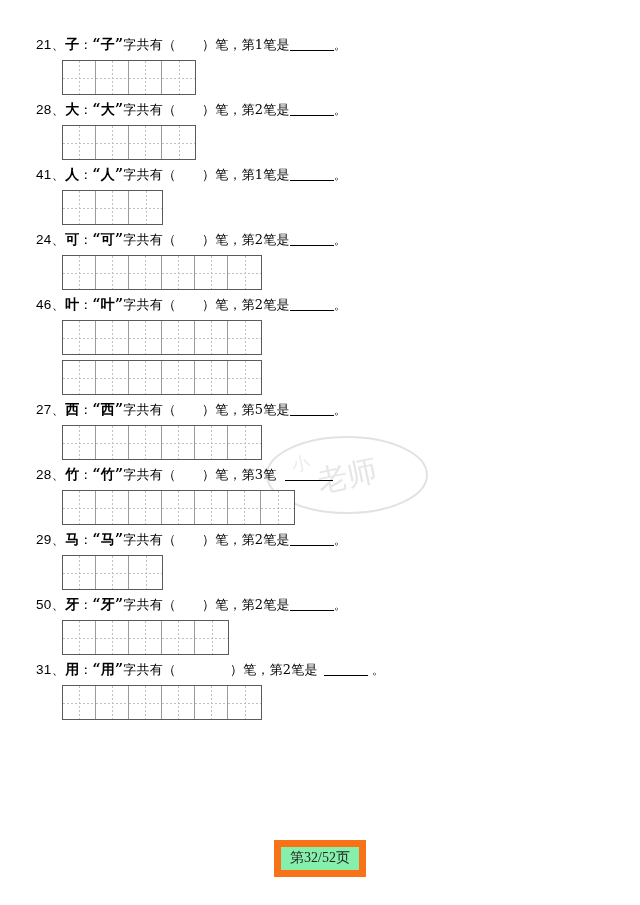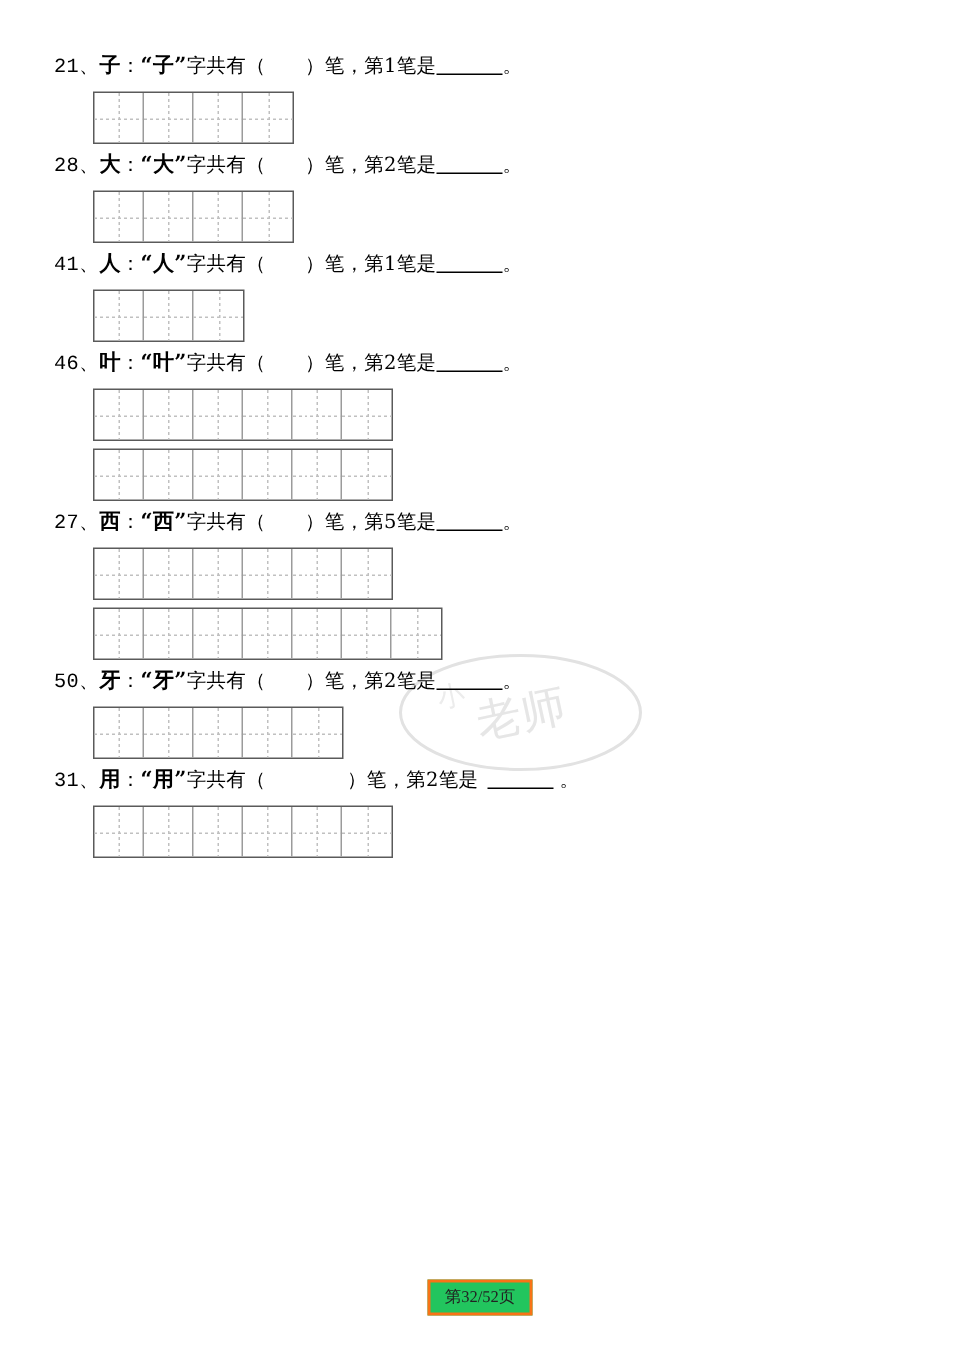--- a/index.html
+++ b/index.html
@@ -37,21 +37,21 @@
 
   .item { margin-bottom: 4px; }
 
   .q-line {
     font-size: 13.5px;
     line-height: 20px;
     white-space: nowrap;
     letter-spacing: 0.2px;
     padding-left: 2px;
   }
-  .q-num { font-family: Liberation Mono, monospace; }
+  .q-num { font-family: Liberation Sans, sans-serif; }
   .q-char {
     font-family: "DejaVu Serif", serif;
     font-weight: bold;
     font-size: 14px;
   }
   .q-text { font-family: "DejaVu Serif", serif; font-size: 13px; }
   .paren-gap { display: inline-block; }
   .blank-ul {
     display: inline-block;
     border-bottom: 1px solid #000;
@@ -97,23 +97,23 @@
 
   .footer {
     position: absolute;
     left: 0;
     right: 0;
     bottom: 28px;
     text-align: center;
   }
   .footer-box {
     display: inline-block;
-    border: 2px solid #f97316;
-    background: #22c55e;
-    font-size: 11px;
+    border: 7px solid #f97316;
+    background: #86efac;
+    font-size: 14px;
     padding: 2px 9px 3px 9px;
     font-family: "Liberation Serif", serif;
     color: #222;
   }
 </style>
 </head>
 <body>
 
 <div class="page">
 
@@ -155,20 +155,33 @@
       <div class="q-line">
         <span class="q-num">41、</span><span class="q-char">人</span><span class="q-text">：</span><span class="q-char">“人”</span><span class="q-text">字共有（</span><span class="paren-gap" style="width:26px"></span><span class="q-text">）笔，第1笔是</span><span class="blank-ul" style="width:44px"></span><span class="q-text">。</span>
       </div>
       <div class="grid-row">
         <div class="cell"></div>
         <div class="cell"></div>
         <div class="cell"></div>
       </div>
     </div>
 
+    <div class="item">
+      <div class="q-line">
+        <span class="q-num">24、</span><span class="q-char">可</span><span class="q-text">：</span><span class="q-char">“可”</span><span class="q-text">字共有（</span><span class="paren-gap" style="width:26px"></span><span class="q-text">）笔，第2笔是</span><span class="blank-ul" style="width:44px"></span><span class="q-text">。</span>
+      </div>
+      <div class="grid-row">
+        <div class="cell"></div>
+        <div class="cell"></div>
+        <div class="cell"></div>
+        <div class="cell"></div>
+        <div class="cell"></div>
+        <div class="cell"></div>
+      </div>
+    </div>
 
     <div class="item">
       <div class="q-line">
         <span class="q-num">46、</span><span class="q-char">叶</span><span class="q-text">：</span><span class="q-char">“叶”</span><span class="q-text">字共有（</span><span class="paren-gap" style="width:26px"></span><span class="q-text">）笔，第2笔是</span><span class="blank-ul" style="width:44px"></span><span class="q-text">。</span>
       </div>
       <div class="grid-row">
         <div class="cell"></div>
         <div class="cell"></div>
         <div class="cell"></div>
         <div class="cell"></div>
@@ -196,31 +209,44 @@
         <div class="cell"></div>
         <div class="cell"></div>
         <div class="cell"></div>
         <div class="cell"></div>
         <div class="cell"></div>
         <div class="cell"></div>
       </div>
     </div>
 
     <div class="item">
-      <div class="grid-row">
-        <div class="cell"></div>
-        <div class="cell"></div>
-        <div class="cell"></div>
-        <div class="cell"></div>
-        <div class="cell"></div>
-        <div class="cell"></div>
-        <div class="cell"></div>
-      </div>
-    </div>
-
+      <div class="q-line">
+        <span class="q-num">28、</span><span class="q-char">竹</span><span class="q-text">：</span><span class="q-char">“竹”</span><span class="q-text">字共有（</span><span class="paren-gap" style="width:26px"></span><span class="q-text">）笔，第3笔</span><span class="blank-sp" style="width:8px"></span><span class="blank-ul" style="width:48px"></span><span class="q-text"></span>
+      </div>
+      <div class="grid-row">
+        <div class="cell"></div>
+        <div class="cell"></div>
+        <div class="cell"></div>
+        <div class="cell"></div>
+        <div class="cell"></div>
+        <div class="cell"></div>
+        <div class="cell"></div>
+      </div>
+    </div>
+
+    <div class="item">
+      <div class="q-line">
+        <span class="q-num">29、</span><span class="q-char">马</span><span class="q-text">：</span><span class="q-char">“马”</span><span class="q-text">字共有（</span><span class="paren-gap" style="width:26px"></span><span class="q-text">）笔，第2笔是</span><span class="blank-ul" style="width:44px"></span><span class="q-text">。</span>
+      </div>
+      <div class="grid-row">
+        <div class="cell"></div>
+        <div class="cell"></div>
+        <div class="cell"></div>
+      </div>
+    </div>
 
     <div class="item">
       <div class="q-line">
         <span class="q-num">50、</span><span class="q-char">牙</span><span class="q-text">：</span><span class="q-char">“牙”</span><span class="q-text">字共有（</span><span class="paren-gap" style="width:26px"></span><span class="q-text">）笔，第2笔是</span><span class="blank-ul" style="width:44px"></span><span class="q-text">。</span>
       </div>
       <div class="grid-row">
         <div class="cell"></div>
         <div class="cell"></div>
         <div class="cell"></div>
         <div class="cell"></div>

